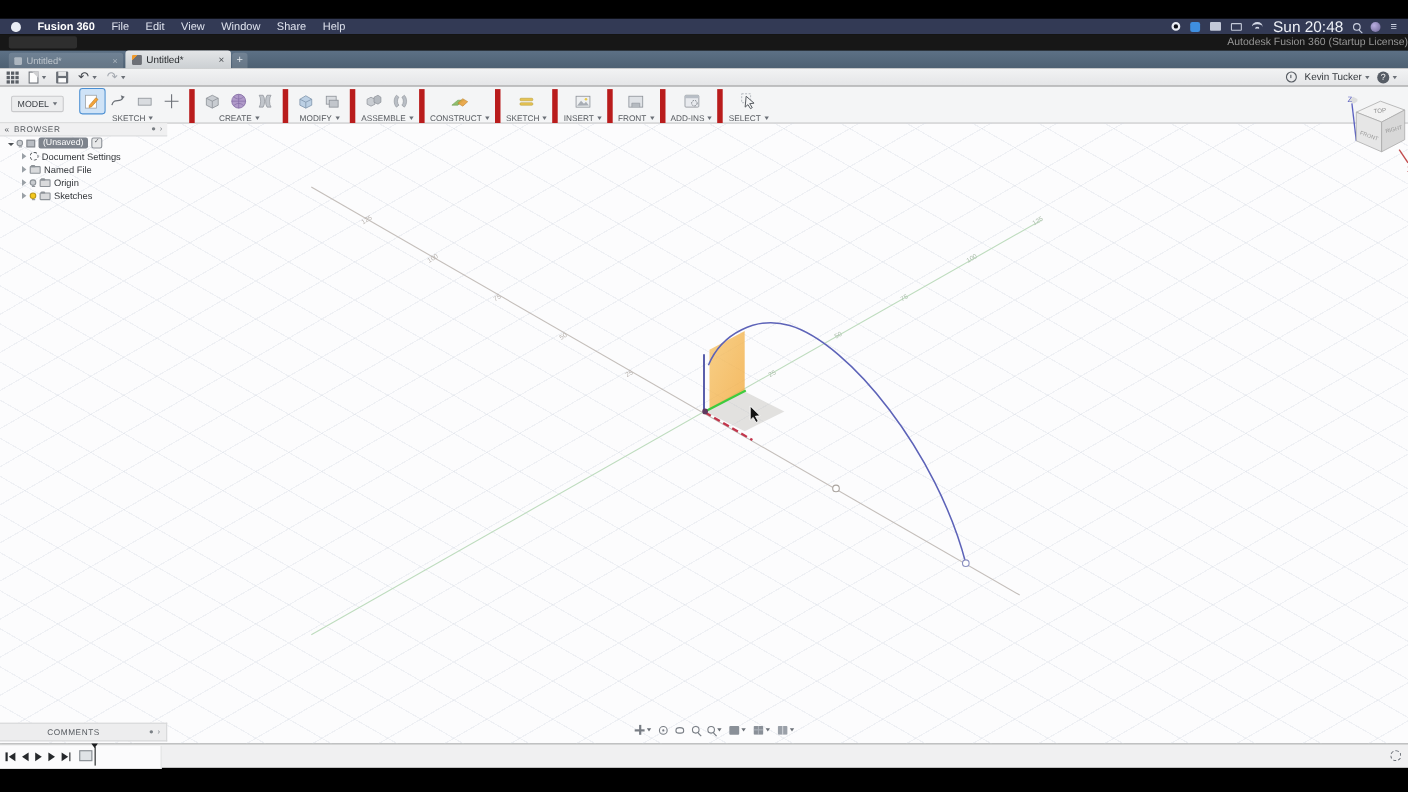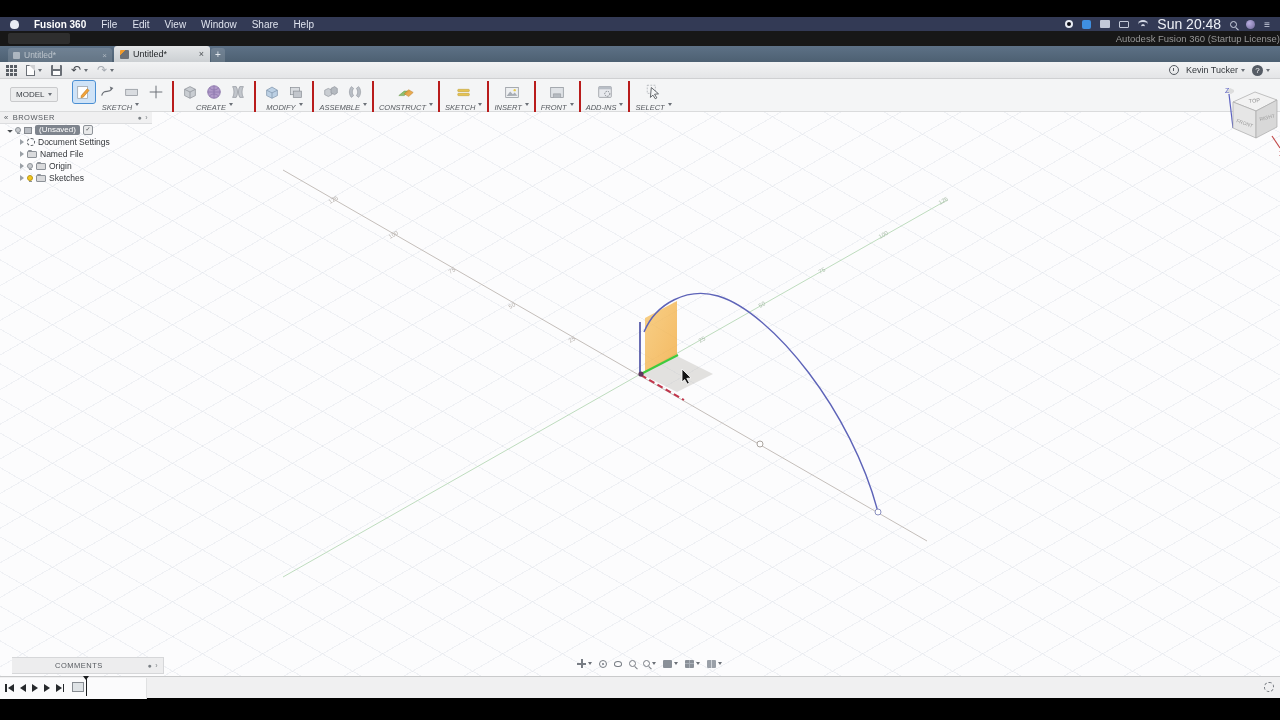--- a/index.html
+++ b/index.html
@@ -66,24 +66,24 @@
   .qb-right{margin-left:auto;display:flex;align-items:center;gap:7px;padding-right:4px;}
   .clock-ic{width:10px;height:10px;border:1.2px solid #555a61;border-radius:50%;box-sizing:border-box;position:relative;}
   .clock-ic:after{content:"";position:absolute;left:3.3px;top:1.5px;width:1.2px;height:3.5px;background:#555a61;}
   .acct{font-size:9px;color:#33373c;}
   .help-ic{width:11px;height:11px;border-radius:50%;background:#565c65;color:#fff;font-size:8px;text-align:center;line-height:11px;}
   
   .toolbar{left:0;top:79px;width:1280px;height:33px;background:#f4f5f6;border-bottom:1px solid #dadbdc;
            box-sizing:border-box;display:flex;align-items:flex-start;padding:2px 0 0 10px;}
   .model-btn{margin-top:6px;margin-right:10px;font-size:8px;color:#3c4046;background:#ecedee;
              border:1px solid #c9cacc;border-radius:2px;padding:2px 5px;display:flex;align-items:center;gap:3px;}
-  .tgroup{display:flex;flex-direction:column;align-items:center;padding:0 5px;border-left:2px solid #b91c1c;}
+  .tgroup{display:flex;flex-direction:column;align-items:center;padding:0 5px;border-left:5px solid #b91c1c;}
   .tgroup:first-of-type{border-left:none;}
   .ticons{display:flex;align-items:center;gap:2px;height:22px;}
-  .tlabel{font-size:7.5px;color:#55595e;display:flex;align-items:flex-start;gap:2px;margin-top:0px;font-style:italic;}
+  .tlabel{font-size:7.5px;color:#55595e;display:flex;align-items:center;gap:2px;margin-top:0px;}
   .tbtn{display:flex;align-items:center;justify-content:center;width:22px;height:22px;border-radius:2px;}
   .tbtn.hl{background:#cfe3f7;outline:1px solid #4a8fd3;}
   
   .viewport{left:0;top:112px;width:1280px;height:564px;background:#fcfcfd;
     background-image:
       repeating-linear-gradient(150deg,rgba(205,211,222,0.28) 0 1px,transparent 1px 30px),
       repeating-linear-gradient(30deg,rgba(205,211,222,0.28) 0 1px,transparent 1px 30px);}
   .scene{left:0;top:112px;width:1280px;height:564px;pointer-events:none;}
   
   .browser{left:0;top:112px;width:152px;font-size:8.5px;color:#33363a;}
@@ -97,21 +97,21 @@
   .bulb{width:6px;height:6px;border-radius:50%;background:#c9ccd0;border:1px solid #8d9298;box-sizing:border-box;position:relative;}
   .bulb:after{content:"";position:absolute;left:1px;bottom:-2px;width:2.5px;height:1.5px;background:#8d9298;}
   .bulb.on{background:#f4c81c;border-color:#b9961a;}
   .boxic{width:8px;height:7px;background:#b9bdc3;border:1px solid #85898f;box-sizing:border-box;}
   .folder{width:10px;height:7px;background:#d9dadc;border:1px solid #8d9298;border-radius:1px;position:relative;box-sizing:border-box;}
   .folder:before{content:"";position:absolute;left:0;top:-2px;width:4px;height:2px;background:#8d9298;border-radius:1px 1px 0 0;}
   .gearic{width:8px;height:8px;border:1.4px dashed #5c6166;border-radius:50%;box-sizing:border-box;}
   .rootpill{background:#7e848d;color:#fff;padding:0 4px;border-radius:2px;font-size:8px;line-height:10px;}
   .chkbadge{width:8px;height:8px;border:1px solid #8d9298;border-radius:2px;color:#4c5054;font-size:6px;line-height:7px;text-align:center;background:#e8e9ea;}
   
-  .comments{left:12px;top:657px;width:152px;height:17px;background:#ededee;border:1px solid #d6d7d9;border-left:none;
+  .comments{left:0;top:657px;width:152px;height:17px;background:#ededee;border:1px solid #d6d7d9;border-left:none;
             box-sizing:border-box;display:flex;align-items:center;padding:0 5px;gap:4px;
             font-size:7.5px;color:#55595e;letter-spacing:.5px;}
   .comments .ttl{margin-left:38px;}
   .cm-right{margin-left:auto;display:flex;align-items:center;gap:3px;font-size:7px;color:#7b8085;}
   
   .bstrip{left:0;top:676px;width:1280px;height:22px;background:#f0f0f1;border-top:1px solid #c9cacb;box-sizing:border-box;}
   .bstrip .track{position:absolute;left:0;top:1px;width:146px;height:21px;background:#fbfbfc;border-right:1px solid #e0e1e2;}
   .playback{position:absolute;left:5px;top:7px;display:flex;align-items:center;gap:6px;}
   .pb{display:flex;align-items:center;gap:1px;}
   .tl-left{width:0;height:0;border-top:4px solid transparent;border-bottom:4px solid transparent;border-right:6px solid #26292c;}

